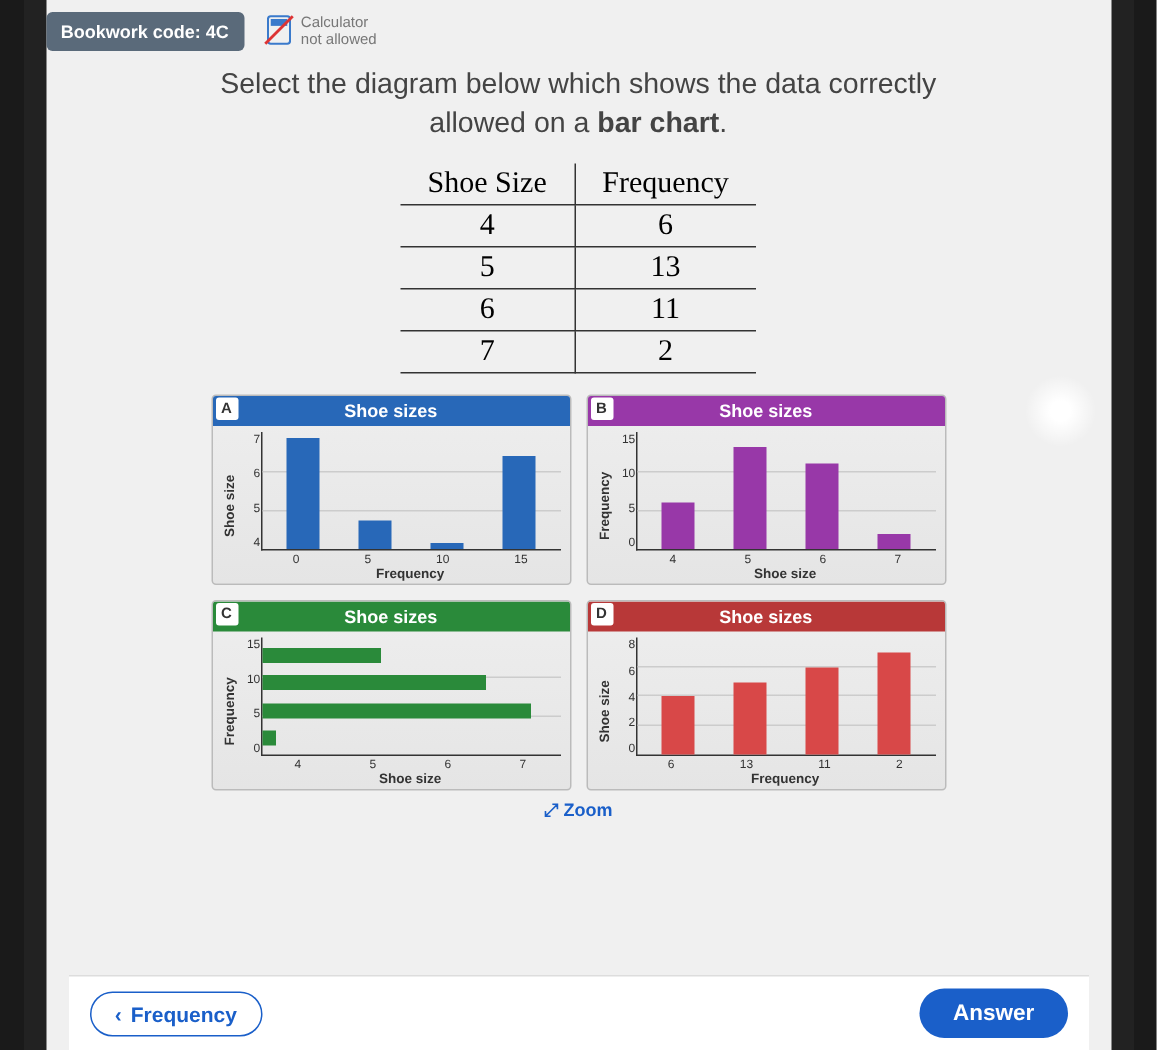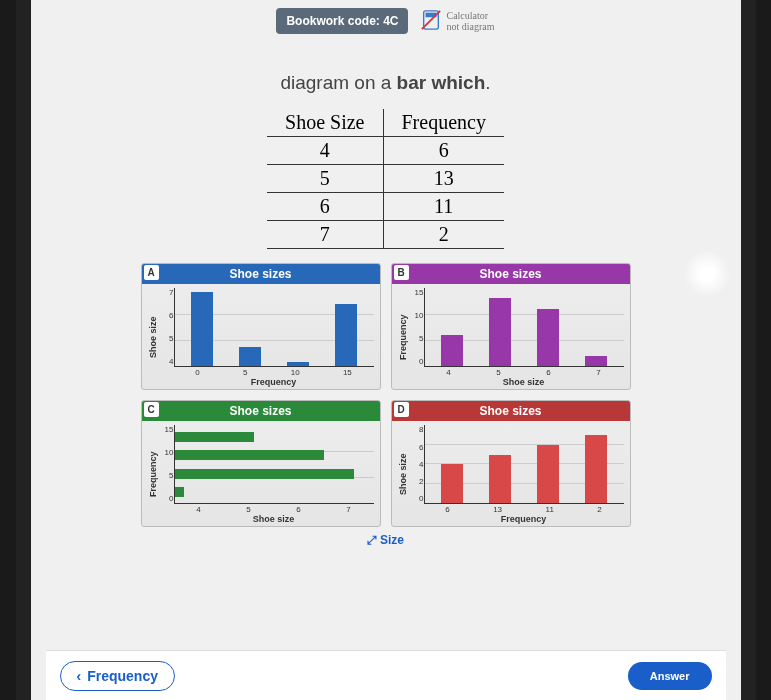--- a/index.html
+++ b/index.html
@@ -15,41 +15,40 @@
     background: #f0f0f0;
     width: 740px;
     height: 700px;
     margin: 0 auto;
     position: relative;
     border-left: 15px solid #222;
     border-right: 15px solid #222;
   }
   .top-bar {
     display: flex;
-    justify-content: center;
+    justify-content: flex-start;
     align-items: center;
     gap: 12px;
     padding: 8px 0 4px;
   }
   .bookwork {
     background: #5a6a7a;
     color: #fff;
     font-size: 12px;
     font-weight: bold;
     padding: 6px 10px;
     border-radius: 4px;
   }
   .calc-box {
     display: flex;
     align-items: center;
     gap: 4px;
     font-size: 10px;
     color: #777;
     line-height: 1.1;
-    font-family: Liberation Serif, serif;
   }
   .calc-icon svg { width: 22px; height: 22px; }
   .question {
     text-align: center;
     font-size: 19px;
     color: #444;
     padding: 6px 40px 10px;
     line-height: 1.35;
   }
   .question b { font-weight: bold; }
@@ -218,21 +217,21 @@
     display: flex;
     align-items: center;
     gap: 6px;
     cursor: pointer;
   }
   .btn-answer {
     background: #1a5fc9;
     color: #fff;
     border-radius: 18px;
     padding: 8px 22px;
-    font-size: 11px;
+    font-size: 15px;
     font-weight: bold;
     cursor: pointer;
     border: none;
   }
   .light-glare {
     position: absolute;
     right: 10px;
     top: 250px;
     width: 48px;
     height: 48px;
@@ -250,28 +249,28 @@
     <div class="calc-box">
       <span class="calc-icon">
         <svg viewBox="0 0 24 24">
             <rect x="4" y="2" width="16" height="20" rx="2" fill="none" stroke="#3a7acb" stroke-width="1.5"></rect>
             <rect x="6" y="4" width="12" height="5" fill="#3a7acb"></rect>
             <line x1="2" y1="22" x2="22" y2="2" stroke="#d33" stroke-width="2"></line>
           </svg>
       </span>
       <div>
         <div>Calculator</div>
-        <div>not diagram</div>
+        <div>not allowed</div>
       </div>
     </div>
   </div>
 
   <div class="question">
-    <br>
-    <span>diagram on a </span><b>bar which</b><span>.</span>
+    <span>Select the diagram below which shows the data correctly</span><br>
+    <span>allowed on a </span><b>bar chart</b><span>.</span>
   </div>
 
   <table class="data-table">
     <tbody>
         <tr>
       <th>Shoe Size</th>
       <th>Frequency</th>
     </tr>
     <tr>
           <td>4</td>
@@ -433,21 +432,21 @@
           </div>
           <div class="x-label">Frequency</div>
         </div>
       </div>
     </div>
 
   </div>
 
   <div class="zoom-row">
     <span>⤢</span>
-    <span>Size</span>
+    <span>Zoom</span>
   </div>
 
   <div class="footer">
     <button class="btn-outline">
       <span>‹</span>
       <span>Frequency</span>
     </button>
     <button class="btn-answer">Answer</button>
   </div>
 

